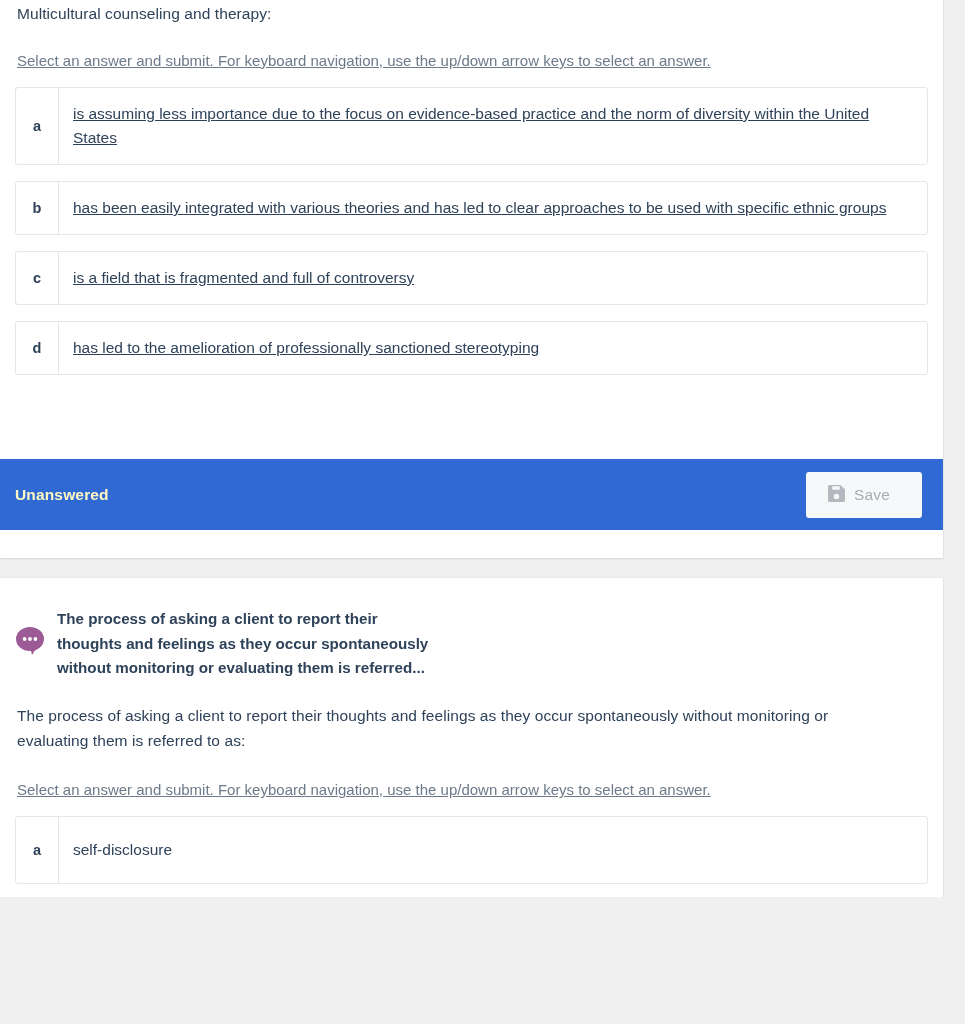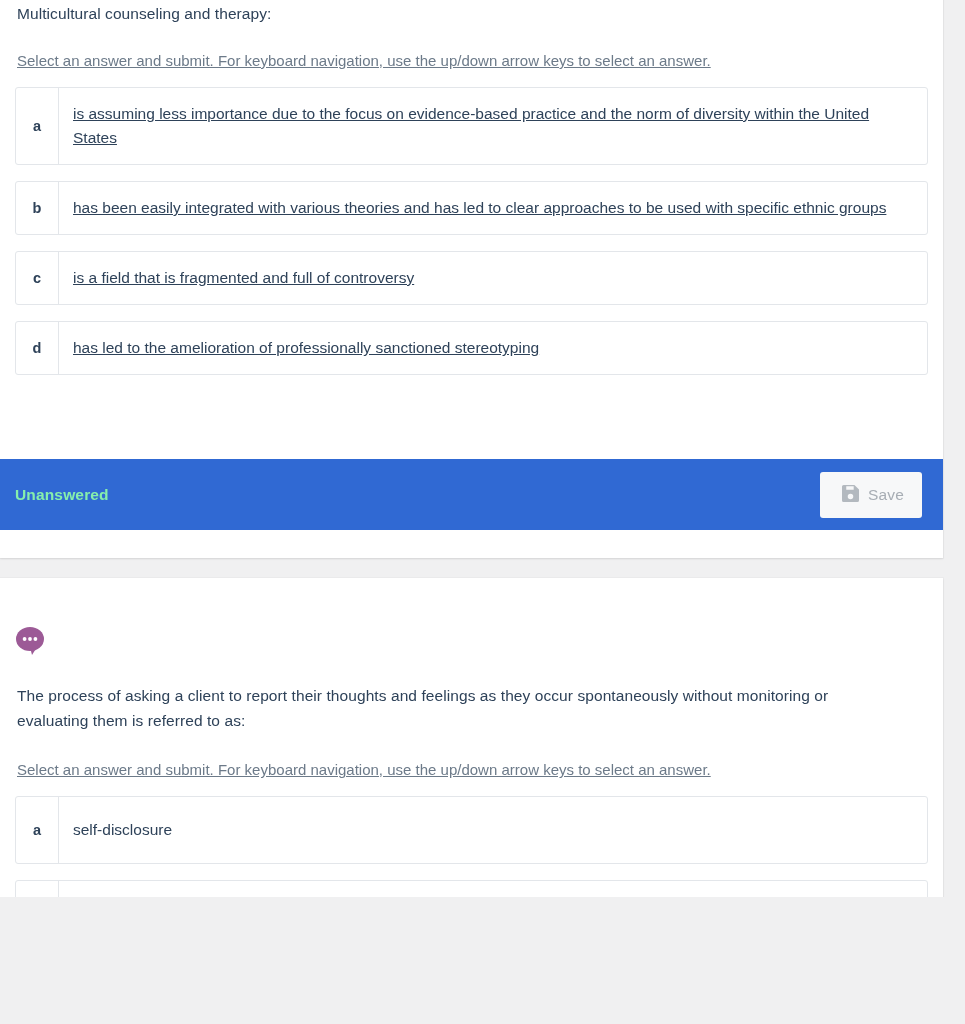--- a/index.html
+++ b/index.html
@@ -98,33 +98,33 @@
     width: 943px;
     height: 71px;
     background: #3069d3;
     display: flex;
     align-items: center;
     justify-content: space-between;
     box-sizing: border-box;
     padding: 0 21px 0 15px;
   }
   .status-text {
-    color: #86efac;
+    color: #fef9c3;
     font-size: 15.5px;
     font-weight: 600;
     letter-spacing: .01em;
   }
   .save-button {
     display: flex;
     align-items: center;
     gap: 9px;
     background: #f7f8f9;
     border: none;
     border-radius: 3px;
-    padding: 13px 18px 13px 22px;
+    padding: 13px 32px 13px 22px;
     cursor: default;
     font-family: inherit;
   }
   .save-label {
     color: #a7adb4;
     font-size: 15.5px;
     letter-spacing: .01em;
   }
   .floppy { display:block; }
 
@@ -211,20 +211,25 @@
     <div class="q-head">
       <span class="bubble-icon">
         <svg width="30" height="32" viewBox="0 0 30 32" aria-hidden="true">
           <ellipse cx="15" cy="14" rx="14" ry="12" fill="#9c5a96"></ellipse>
           <path d="M15 22 L22 22 L17 30 Z" fill="#9c5a96"></path>
           <circle cx="9.6" cy="14" r="1.9" fill="#ffffff"></circle>
           <circle cx="15" cy="14" r="1.9" fill="#ffffff"></circle>
           <circle cx="20.4" cy="14" r="1.9" fill="#ffffff"></circle>
         </svg>
       </span>
+      <div class="q-title">
+        <span>The process of asking a client to report their</span>
+        <span>thoughts and feelings as they occur spontaneously</span>
+        <span>without monitoring or evaluating them is referred...</span>
+      </div>
     </div>
 
     <div class="stem stem-2">The process of asking a client to report their thoughts and feelings as they occur spontaneously without monitoring or evaluating them is referred to as:</div>
 
     <div class="hint hint-2">Select an answer and submit. For keyboard navigation, use the up/down arrow keys to select an answer.</div>
 
     <div class="options options-2">
 
       <div class="option" style="min-height:66px;">
         <div class="opt-letter">a</div>

